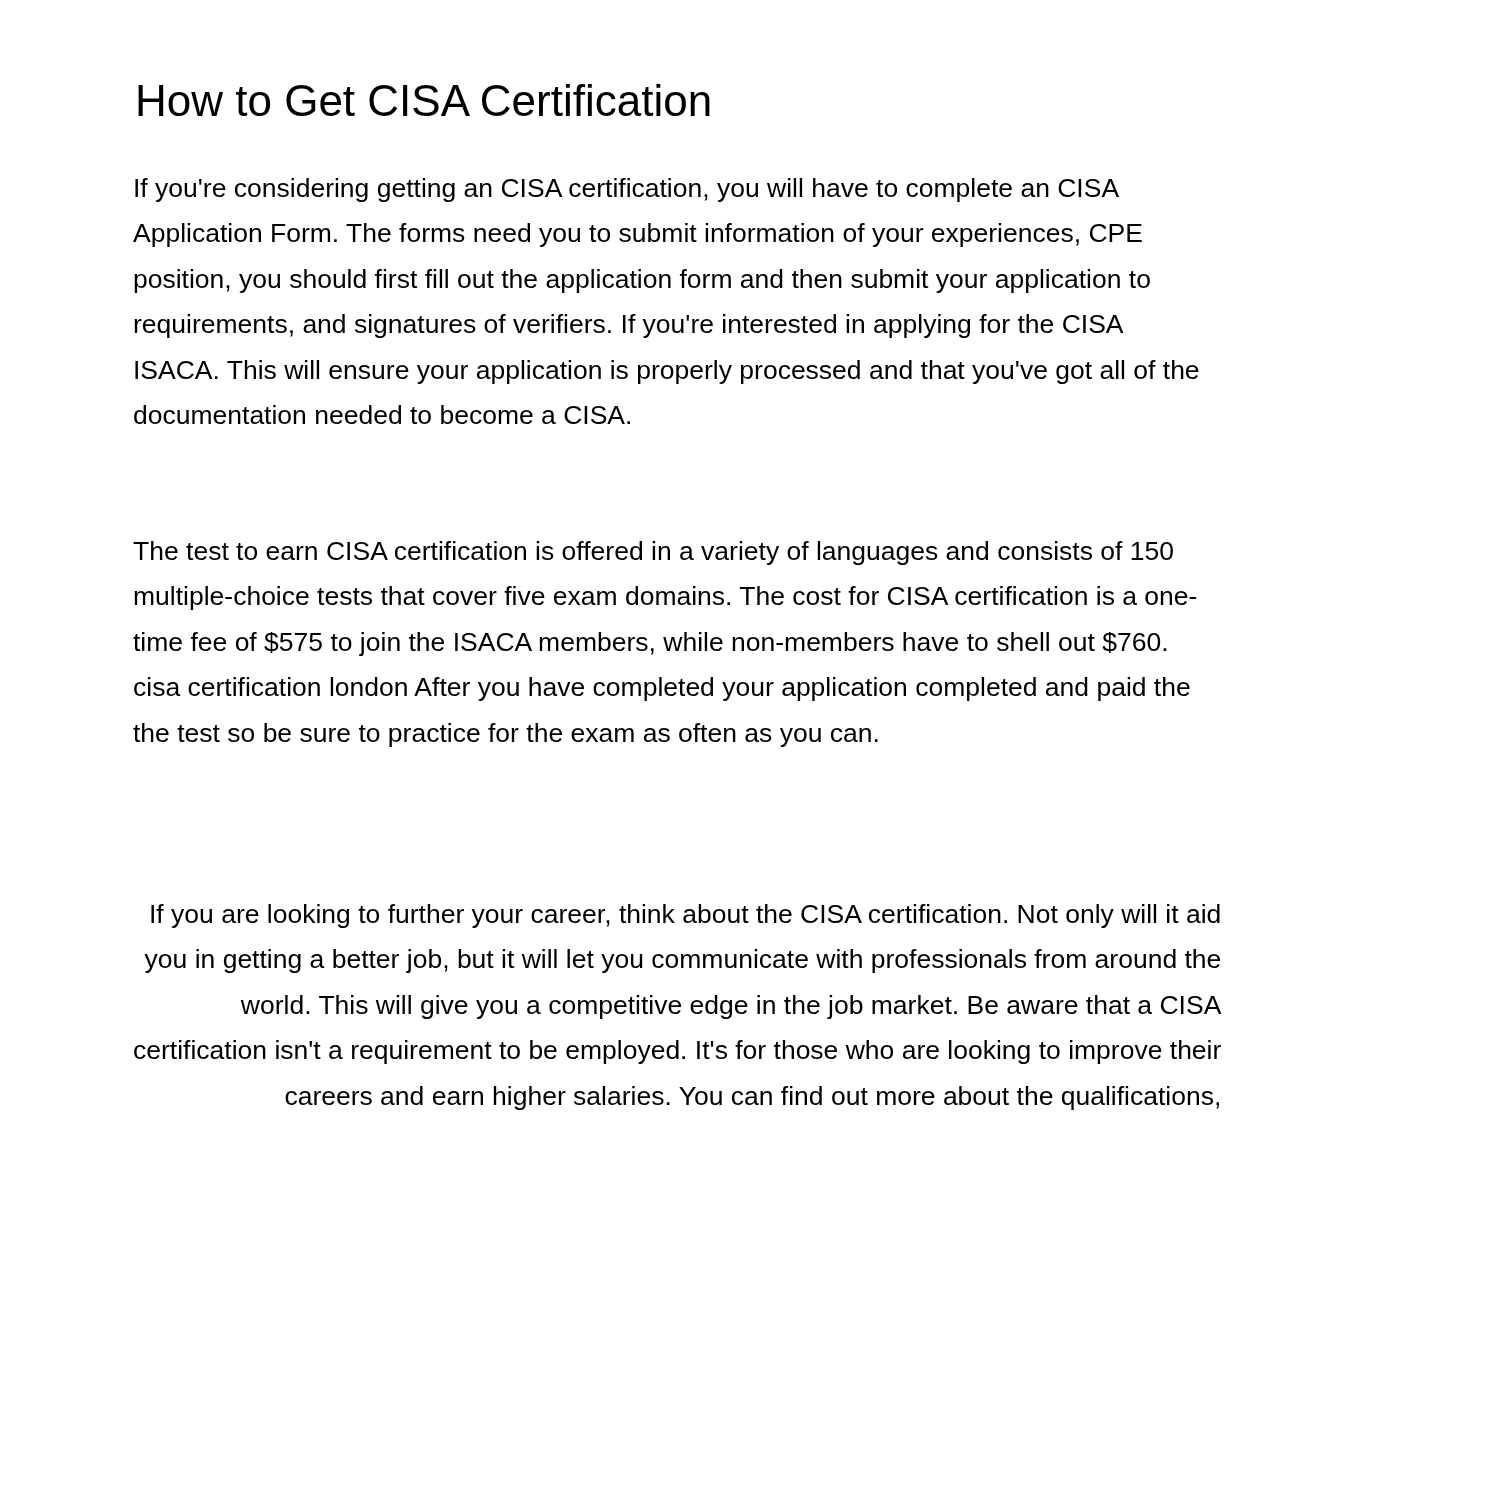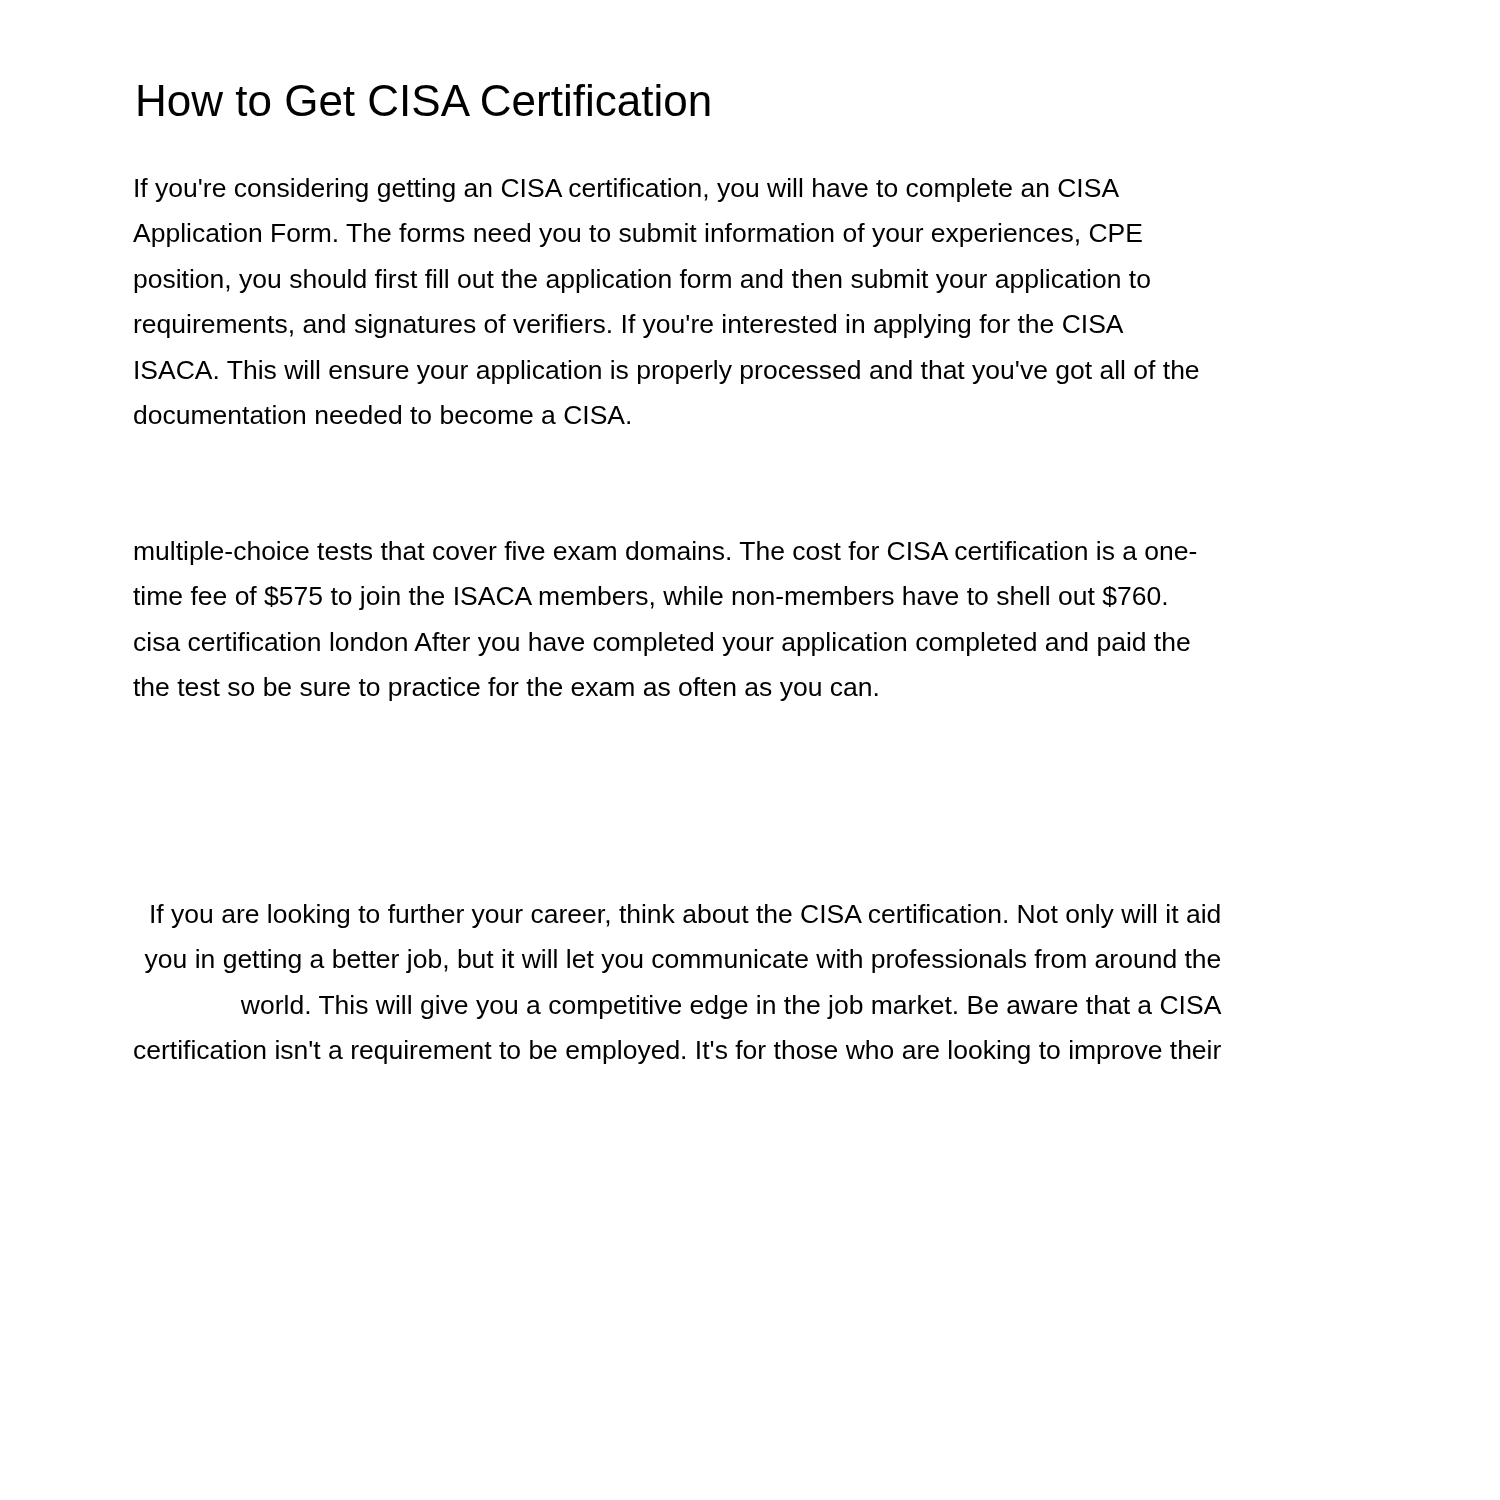--- a/index.html
+++ b/index.html
@@ -55,25 +55,27 @@
   <p class="para" id="p1">
     <span class="line">If you're considering getting an CISA certification, you will have to complete an CISA</span>
     <span class="line">Application Form. The forms need you to submit information of your experiences, CPE</span>
     <span class="line">position, you should first fill out the application form and then submit your application to</span>
     <span class="line">requirements, and signatures of verifiers. If you're interested in applying for the CISA</span>
     <span class="line">ISACA. This will ensure your application is properly processed and that you've got all of the</span>
     <span class="line">documentation needed to become a CISA.</span>
   </p>
 
   <p class="para" id="p2">
+    <span class="line">The test to earn CISA certification is offered in a variety of languages and consists of 150</span>
     <span class="line">multiple-choice tests that cover five exam domains. The cost for CISA certification is a one-</span>
     <span class="line">time fee of $575 to join the ISACA members, while non-members have to shell out $760.</span>
     <span class="line">cisa certification london After you have completed your application completed and paid the</span>
     <span class="line">the test so be sure to practice for the exam as often as you can.</span>
   </p>
 
   <p class="para" id="p3">
     <span class="line">If you are looking to further your career, think about the CISA certification. Not only will it aid</span>
     <span class="line">you in getting a better job, but it will let you communicate with professionals from around the</span>
     <span class="line">world. This will give you a competitive edge in the job market. Be aware that a CISA</span>
     <span class="line">certification isn't a requirement to be employed. It's for those who are looking to improve their</span>
+    <span class="line">careers and earn higher salaries. You can find out more about the qualifications,</span>
   </p>
 </div>
 
 </body></html>

